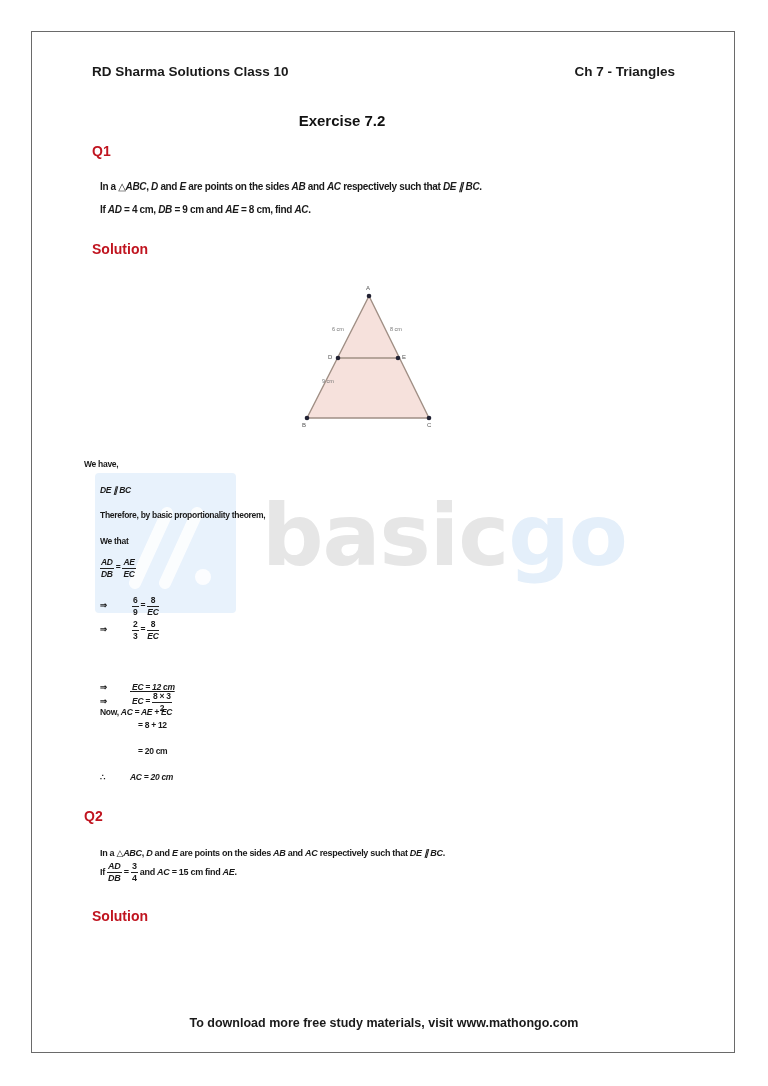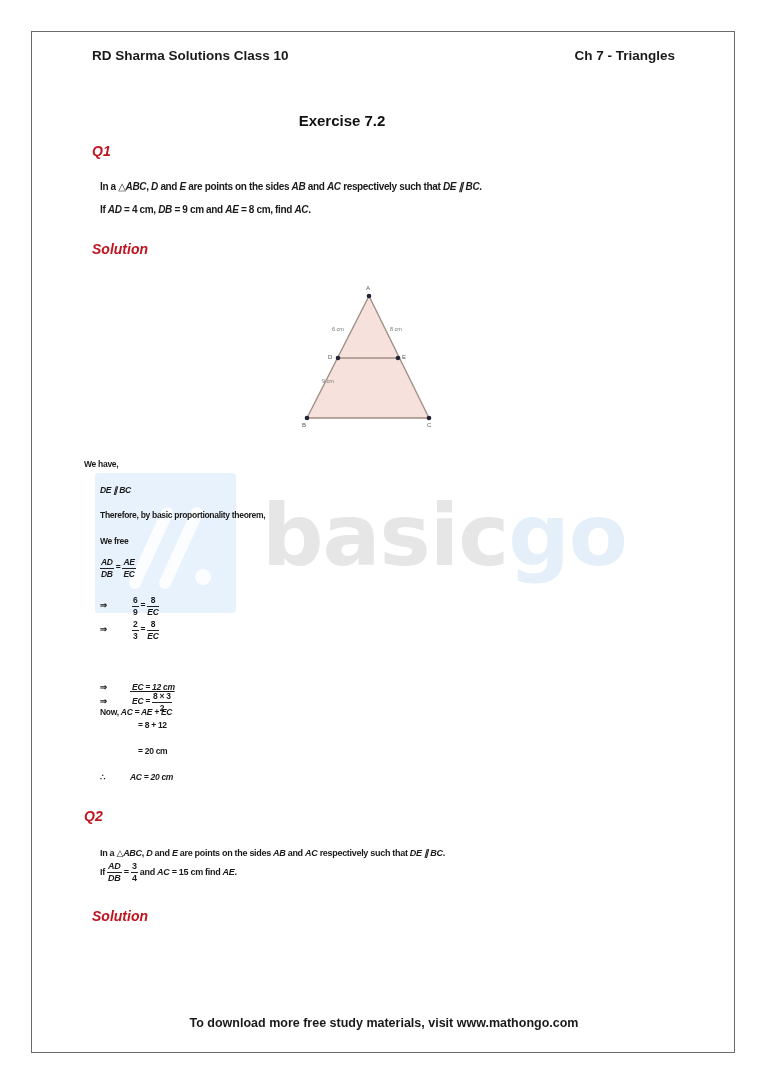--- a/index.html
+++ b/index.html
@@ -1,25 +1,25 @@
 <!DOCTYPE html>
 <html><head>
 <meta charset="utf-8">
 <style>
   html, body { margin: 0; padding: 0; background: #ffffff; }
   body { width: 768px; height: 1086px; position: relative; overflow: hidden;
          font-family: "Liberation Sans", sans-serif; color: #111; }
   .page-frame { position: absolute; left: 31px; top: 31px; width: 704px; height: 1022px;
                 border: 1px solid #6a6a6a; box-sizing: border-box; }
   .abs { position: absolute; }
-  .hdr { top: 48px; font-size: 13.5px; font-weight: bold; color: #1a1a1a; }
+  .hdr { top: 64px; font-size: 13.5px; font-weight: bold; color: #1a1a1a; }
   .hdr-left { left: 92px; }
   .hdr-right { right: 93px; text-align: center; }
   .ex-title { top: 112px; left: 0; width: 684px; text-align: center; font-size: 15px; font-weight: bold; }
-  .red-h { font-size: 14px; font-weight: bold; color: #c0141f; font-style: italic; }
+  .red-h { font-size: 14px; font-weight: bold; color: #c0141f; }
   .qtext { font-size: 10px; font-weight: bold; color: #1a1a1a; letter-spacing: -0.35px; white-space: nowrap; }
   .qtext i { font-style: italic; }
   .small { font-size: 8.5px; font-weight: bold; color: #1a1a1a; white-space: nowrap; letter-spacing: -0.3px; }
   .small i { font-style: italic; }
   .frac { display: inline-block; vertical-align: middle; text-align: center; line-height: 1; }
   .frac .num { display: block; border-bottom: 1px solid #222; padding: 0 1px 1px; }
   .frac .den { display: block; padding-top: 1px; }
   .arrow { display: inline-block; width: 30px; }
   .wm-box { left: 95px; top: 473px; width: 141px; height: 140px; background: #e8f2fc; border-radius: 4px; }
   .wm-word { left: 262px; top: 492px; font-size: 86px; font-weight: bold; color: #e6e6e6; letter-spacing: -1px;
@@ -74,21 +74,21 @@
   <span class="abs" style="left:38px; top:72px; font-size:6px; color:#555;">D</span>
   <span class="abs" style="left:112px; top:72px; font-size:6px; color:#555;">E</span>
   <span class="abs" style="left:42px; top:44px; font-size:5.5px; color:#777;">6 cm</span>
   <span class="abs" style="left:100px; top:44px; font-size:5.5px; color:#777;">8 cm</span>
   <span class="abs" style="left:32px; top:96px; font-size:5.5px; color:#777;">9 cm</span>
 </div>
 
 <div class="abs small content-layer" style="left:84px; top:459px;">We have,</div>
 <div class="abs small content-layer" style="left:100px; top:485px;"><i>DE ∥ BC</i></div>
 <div class="abs small content-layer" style="left:100px; top:510px;">Therefore, by basic proportionality theorem,</div>
-<div class="abs small content-layer" style="left:100px; top:536px;">We free</div>
+<div class="abs small content-layer" style="left:100px; top:536px;">We that</div>
 
 <div class="abs small content-layer" style="left:100px; top:558px;">
   <span class="frac"><i class="num">AD</i><i class="den">DB</i></span>
   <span>=</span>
   <span class="frac"><i class="num">AE</i><i class="den">EC</i></span>
 </div>
 
 <div class="abs small content-layer" style="left:100px; top:596px;">
   <span class="arrow">⇒</span>
   <span class="frac"><span class="num">6</span><span class="den">9</span></span>

